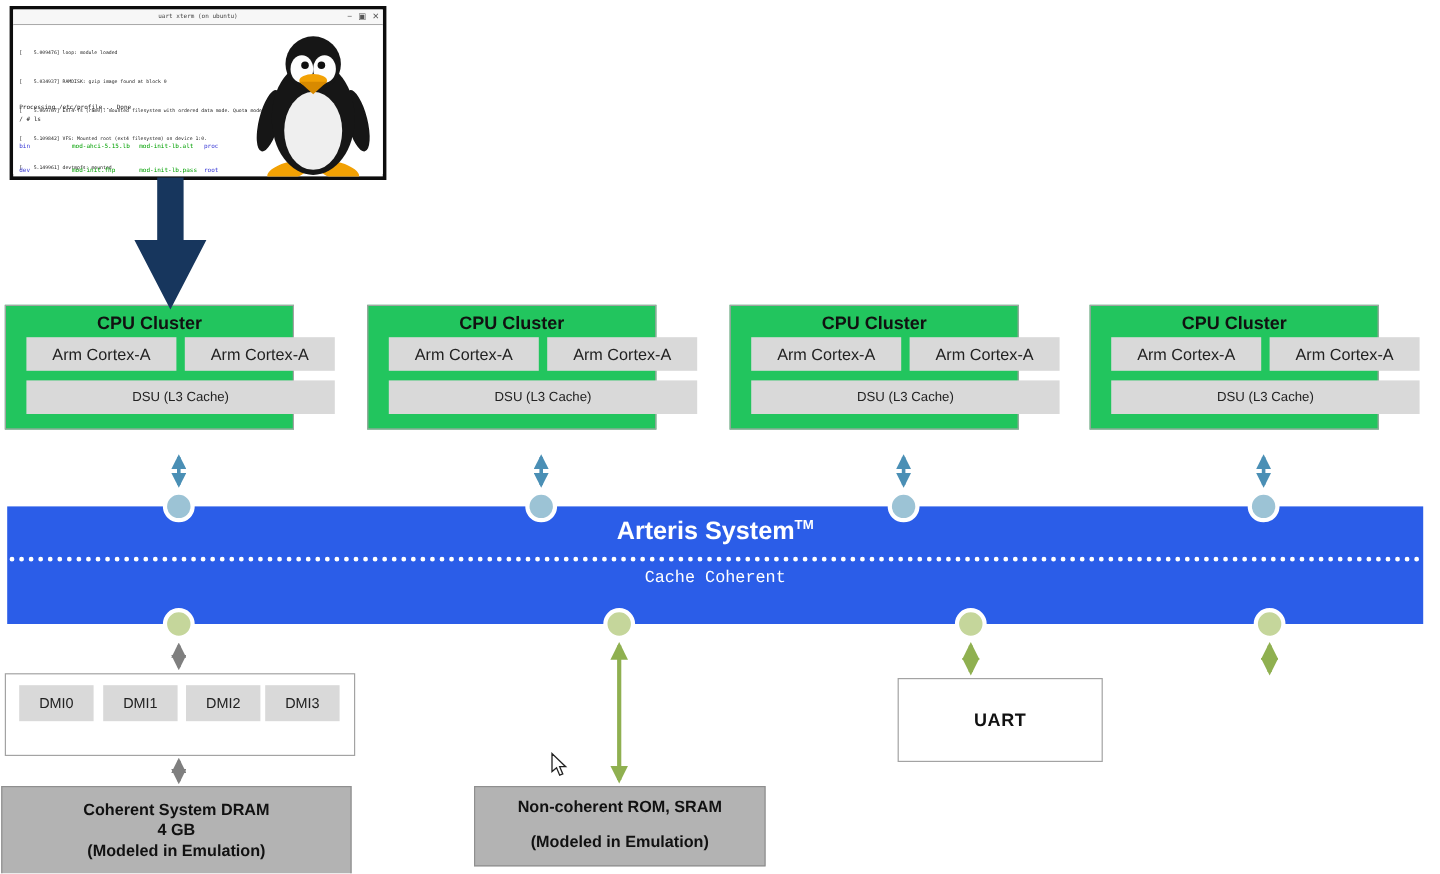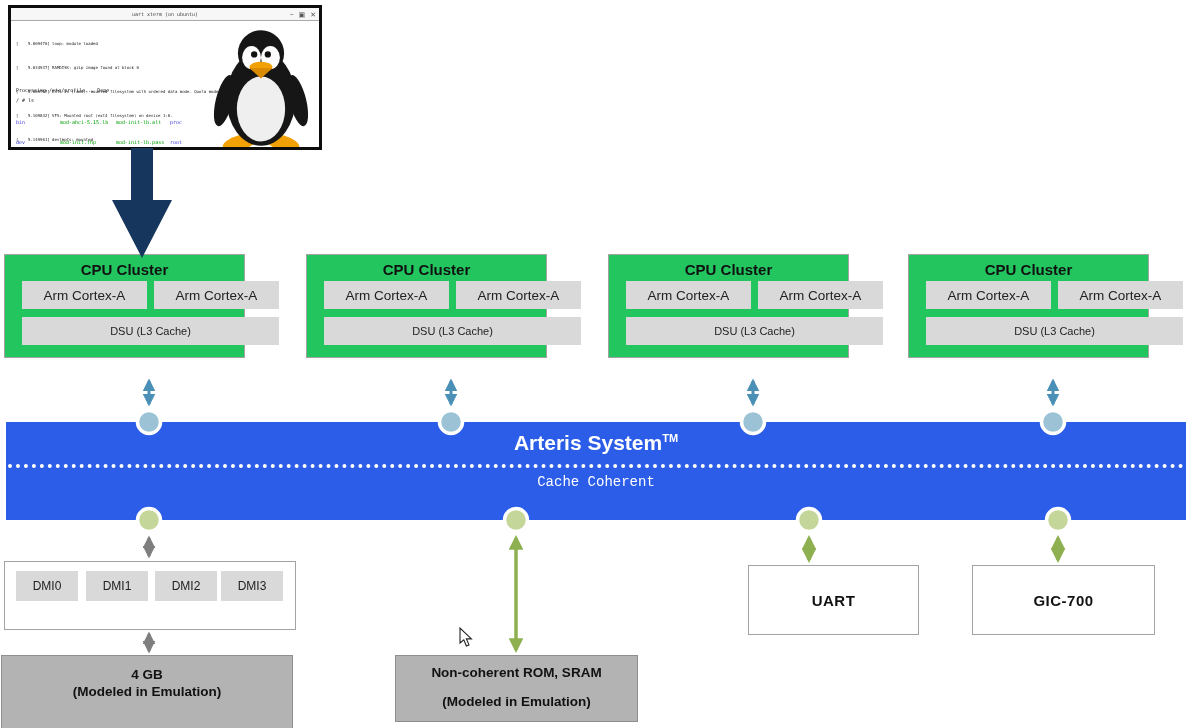--- a/index.html
+++ b/index.html
@@ -158,23 +158,23 @@
   </div>
 
   <div class="memsub">
     <div class="dmi" style="left:11px">DMI0</div>
     <div class="dmi" style="left:81px">DMI1</div>
     <div class="dmi" style="left:150px">DMI2</div>
     <div class="dmi" style="left:216px">DMI3</div>
   </div>
 
   <div class="periph uart">UART</div>
-  <div class="periph gic">GIC-700</div>
 
   <div class="graybox dram">
+    <div>Coherent System DRAM</div>
     <div>4 GB</div>
     <div>(Modeled in Emulation)</div>
   </div>
   <div class="graybox rom">
     <div>Non-coherent ROM, SRAM</div>
     <div class="gap"></div>
     <div>(Modeled in Emulation)</div>
   </div>
 
   <svg class="overlay" width="1200" height="728" viewBox="0 0 1200 728">

